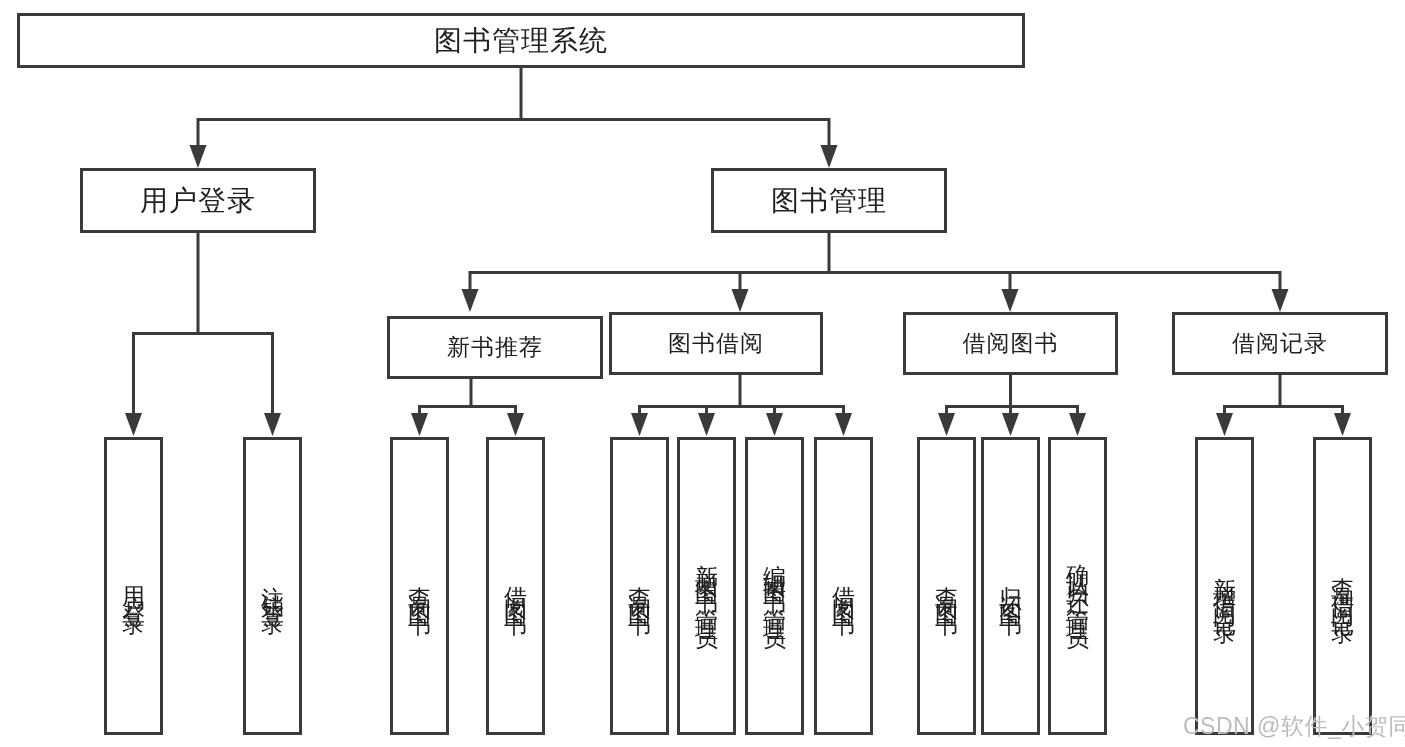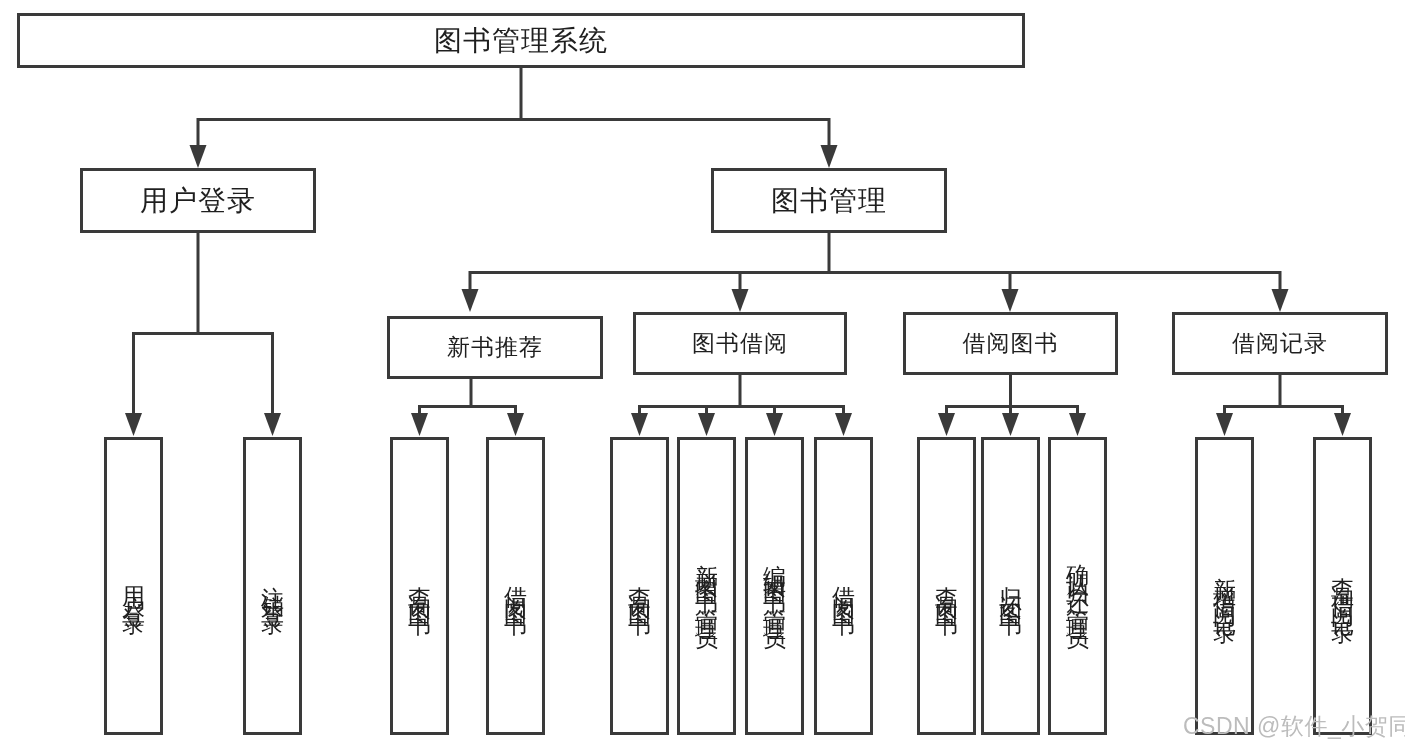--- a/index.html
+++ b/index.html
@@ -42,21 +42,21 @@
     z-index:2;
     width:59px;height:298px;top:437px;
   }
   
   .b-root{left:17px;top:13px;width:1008px;height:55px;}
   
   .b-login{left:80px;top:168px;width:236px;height:65px;}
   .b-mgmt{left:711px;top:168px;width:236px;height:65px;}
   
   .b-rec{left:363px;top:316px;width:216px;height:63px;font-size:23px;margin-left:24px;}
-  .b-bor{left:633px;top:312px;width:214px;height:63px;font-size:23px;}
+  .b-bor{left:609px;top:312px;width:214px;height:63px;font-size:23px;}
   .b-cur{left:903px;top:312px;width:215px;height:63px;font-size:23px;}
   .b-rcd{left:1172px;top:312px;width:216px;height:63px;font-size:23px;}
   
   .lf-login-0{left:104px;}  .lf-login-1{left:243px;}
   .lf-rec-0{left:390px;}    .lf-rec-1{left:486px;}
   .lf-bor-0{left:610px;}    .lf-bor-1{left:677px;}  .lf-bor-2{left:745px;}  .lf-bor-3{left:814px;}
   .lf-cur-0{left:917px;}    .lf-cur-1{left:981px;}  .lf-cur-2{left:1048px;}
   .lf-rcd-0{left:1195px;}   .lf-rcd-1{left:1313px;}
   .watermark{
     position:absolute;left:1183px;top:711px;

